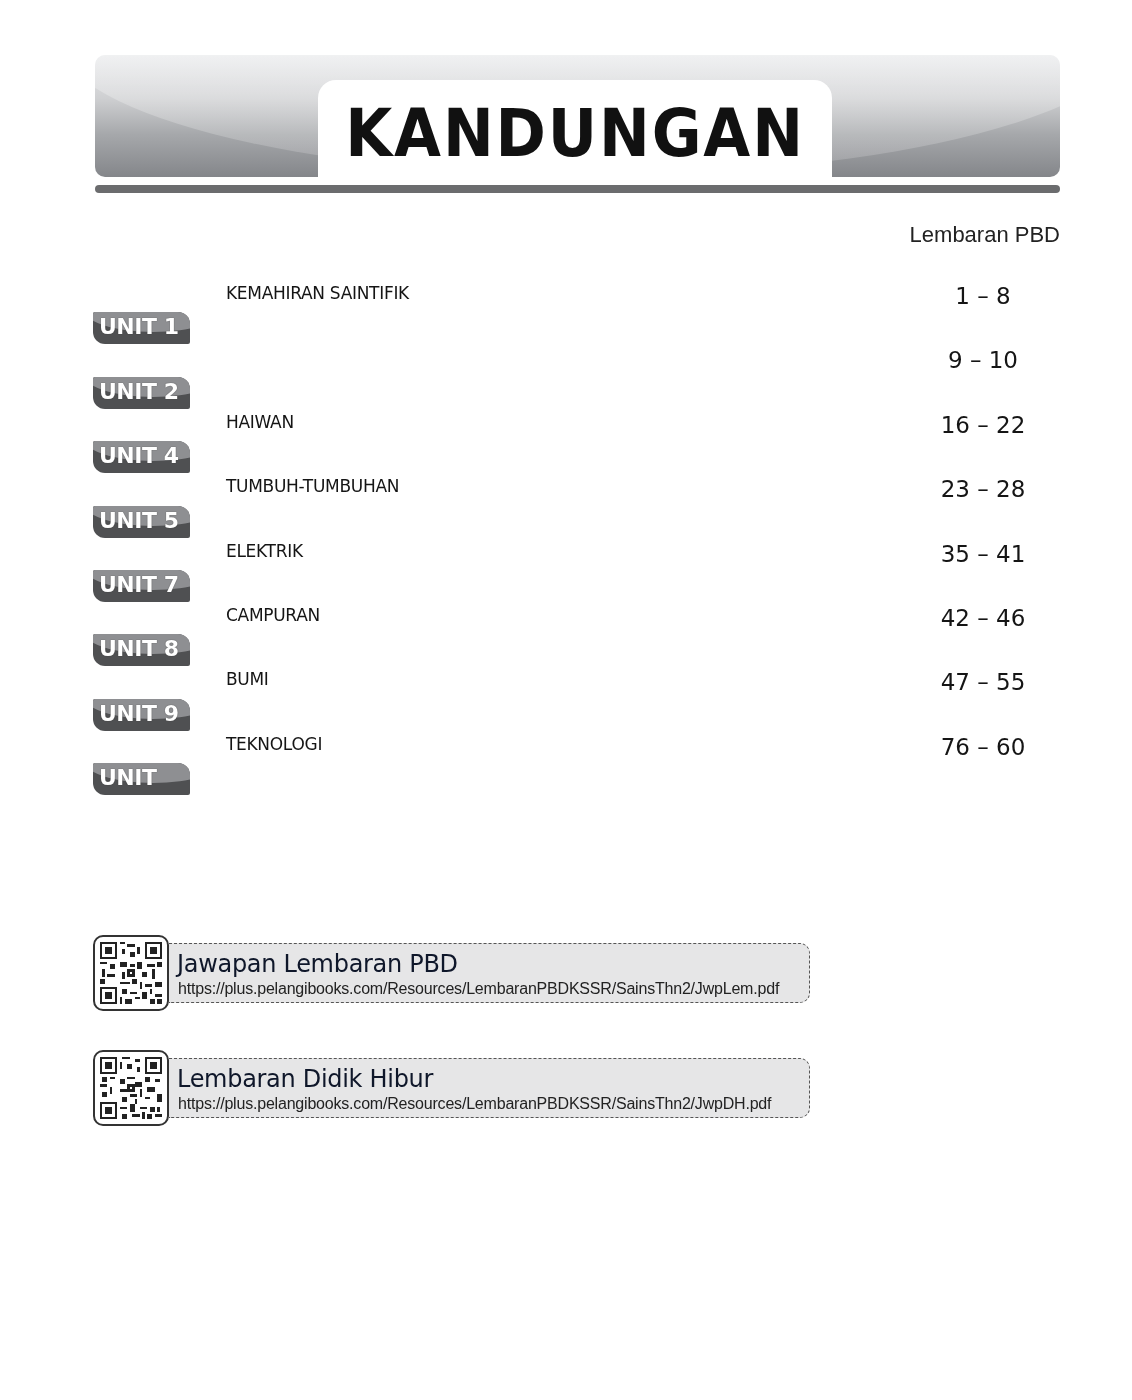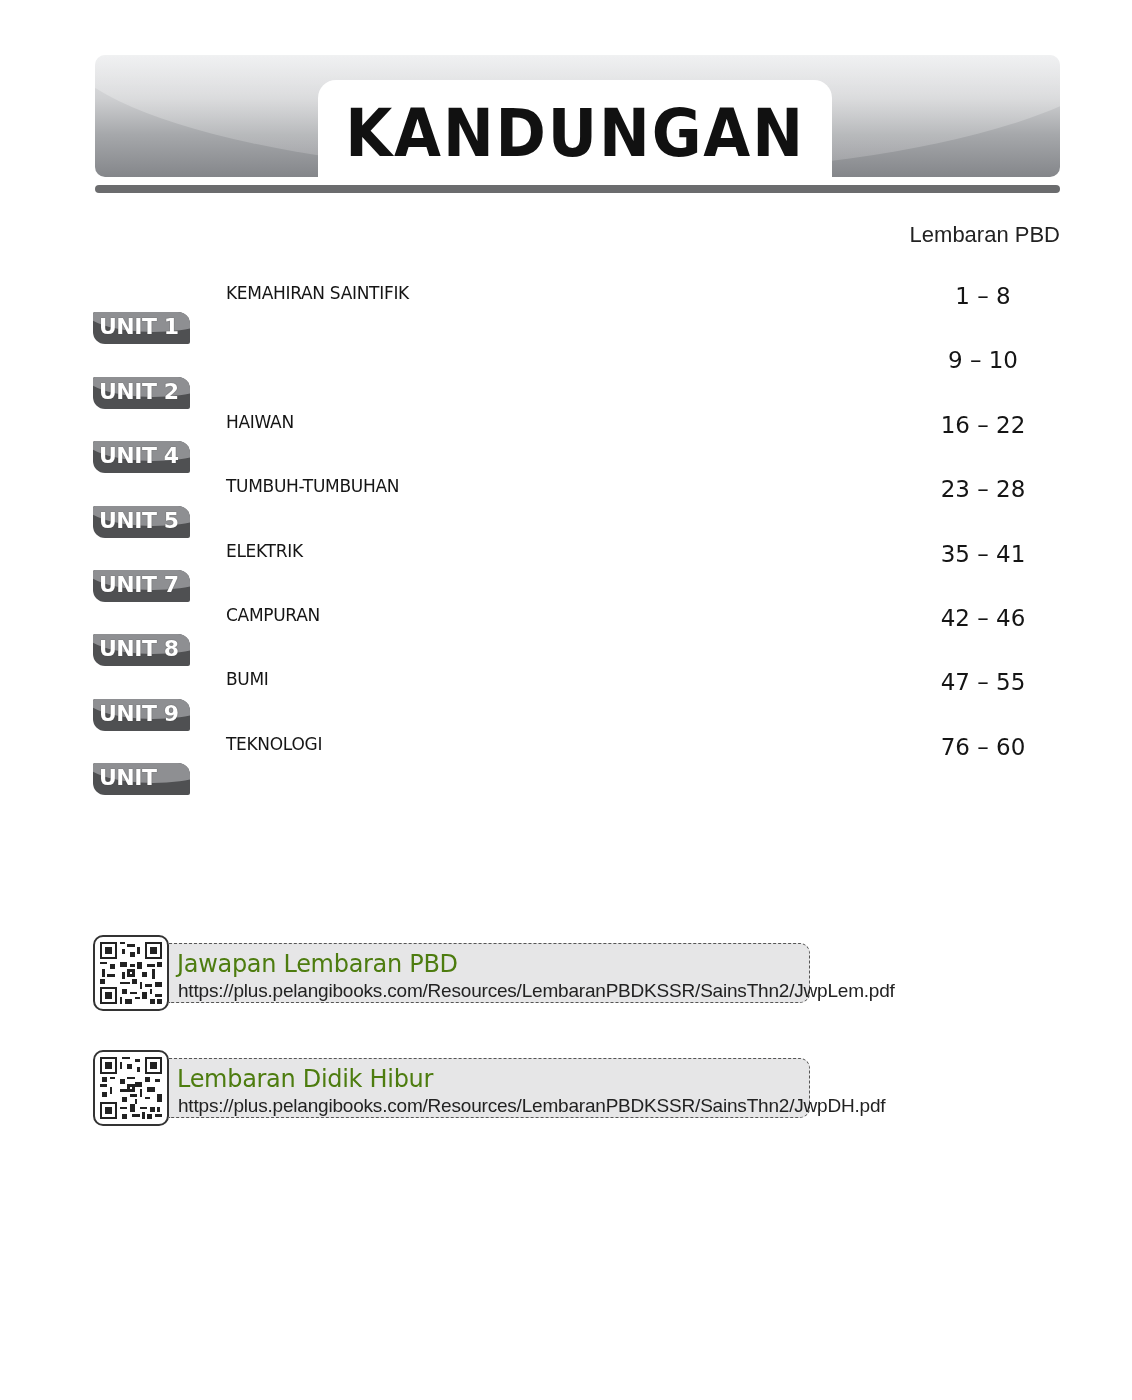--- a/index.html
+++ b/index.html
@@ -44,22 +44,22 @@
 
   
   .qrbox { position: absolute; left: 93px; width: 720px; height: 76px; }
   .qr { position: absolute; left: 0; top: 0; width: 72px; height: 72px; border: 2px solid #333;
         border-radius: 10px; background: #fff; }
   .qr svg { position: absolute; left: 5px; top: 5px; }
   .linkpanel { position: absolute; left: 76px; top: 8px; width: 640px; height: 58px;
                border: 1.5px dashed #555; border-left: none; border-radius: 0 10px 10px 0;
                background: #e6e6e7; }
   .link-title { position: absolute; left: 8px; top: 6px; font-size: 24px; font-weight: normal;
-                color: #4d7c0f; font-family: "DejaVu Sans", sans-serif; letter-spacing: -0.3px; }
-  .link-url { position: absolute; left: 9px; top: 36px; font-size: 19px; color: #222;
+                color: #0f172a; font-family: "DejaVu Sans", sans-serif; letter-spacing: -0.3px; }
+  .link-url { position: absolute; left: 9px; top: 36px; font-size: 16px; color: #222;
               font-family: "Liberation Sans", sans-serif; letter-spacing: -0.2px; }
 </style>
 </head>
 <body>
 
 <div class="banner">
   <div class="sheen"></div>
 </div>
 <div class="banner-tab"></div>
 <div class="banner-title">KANDUNGAN</div>

